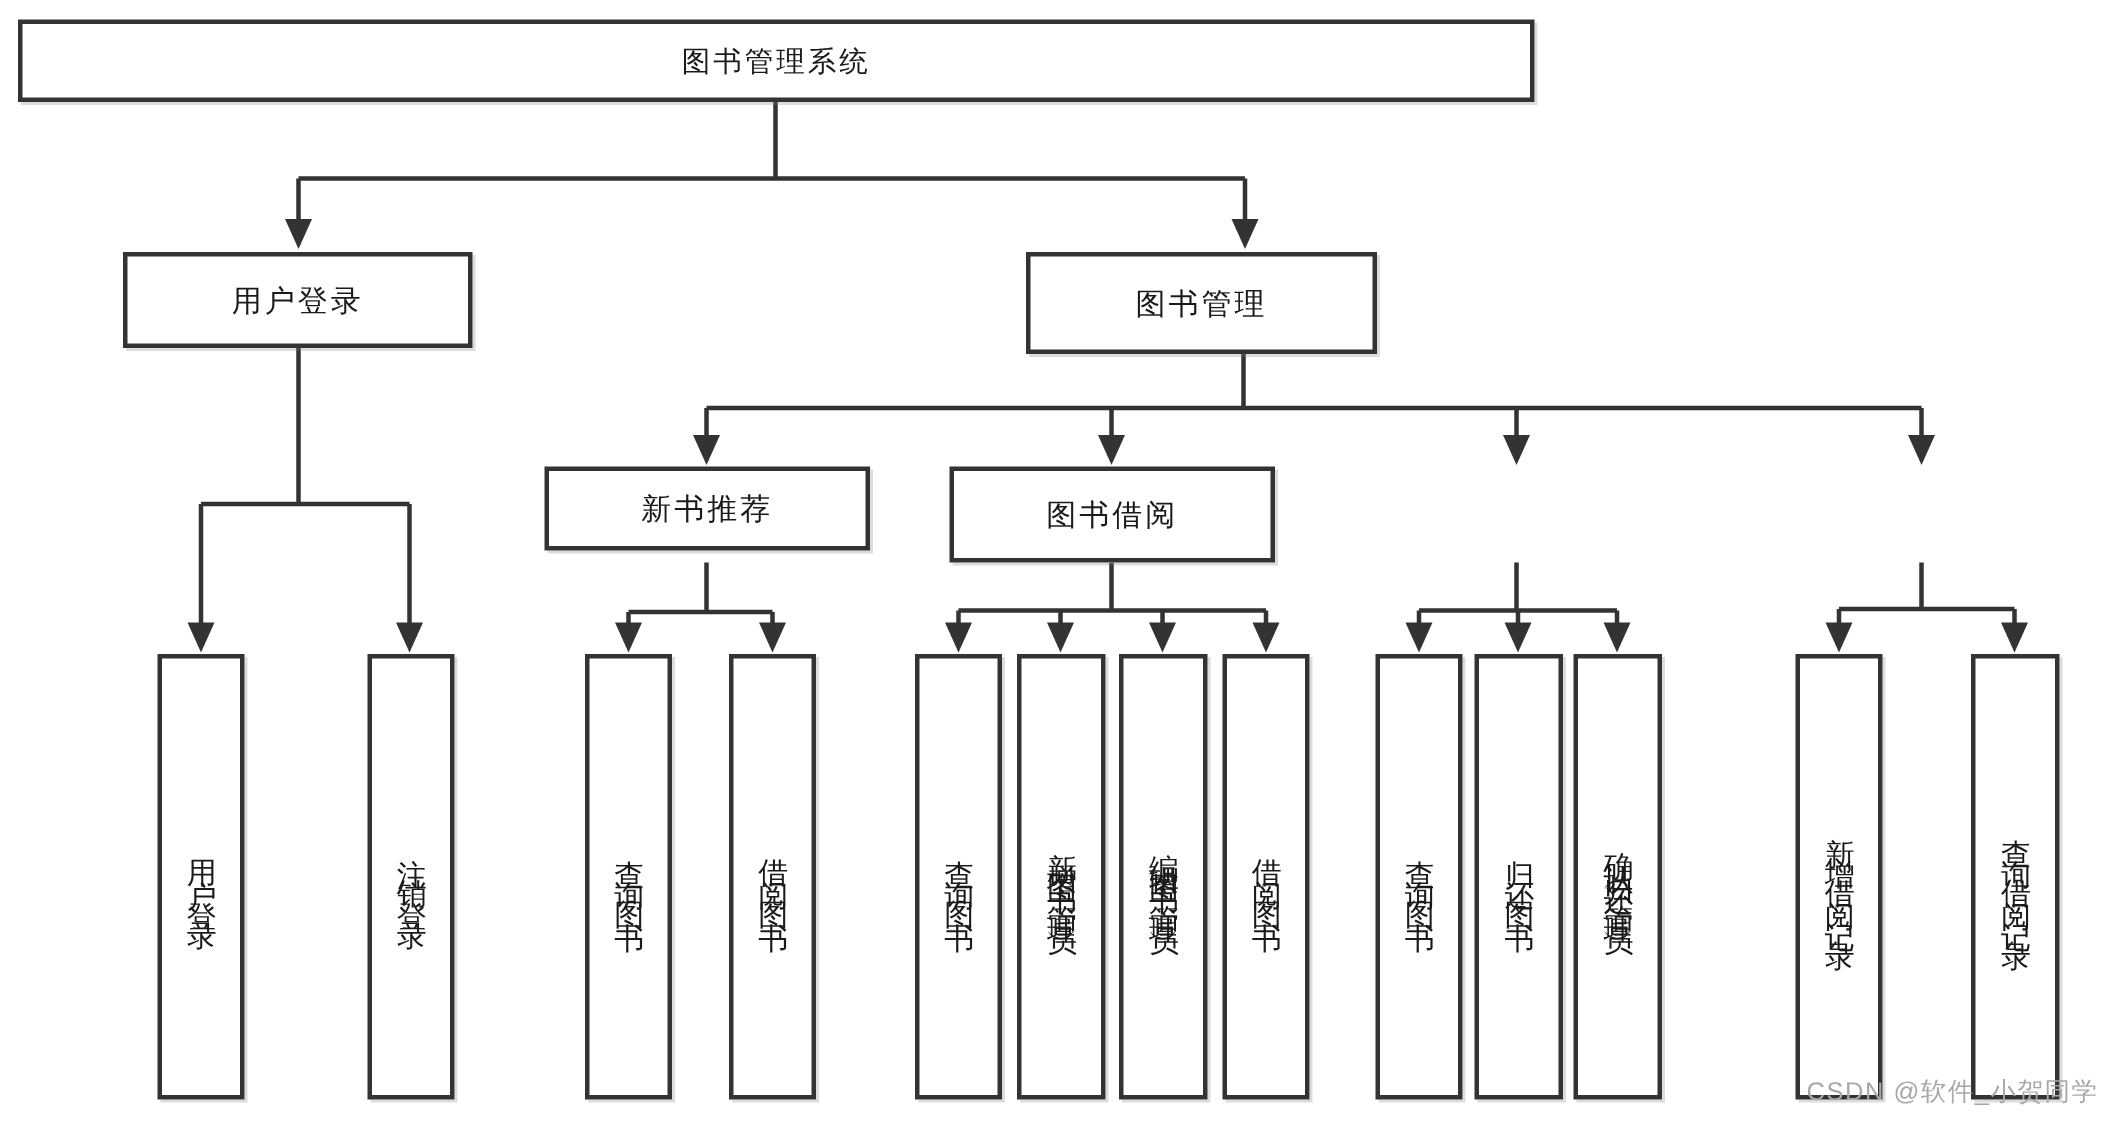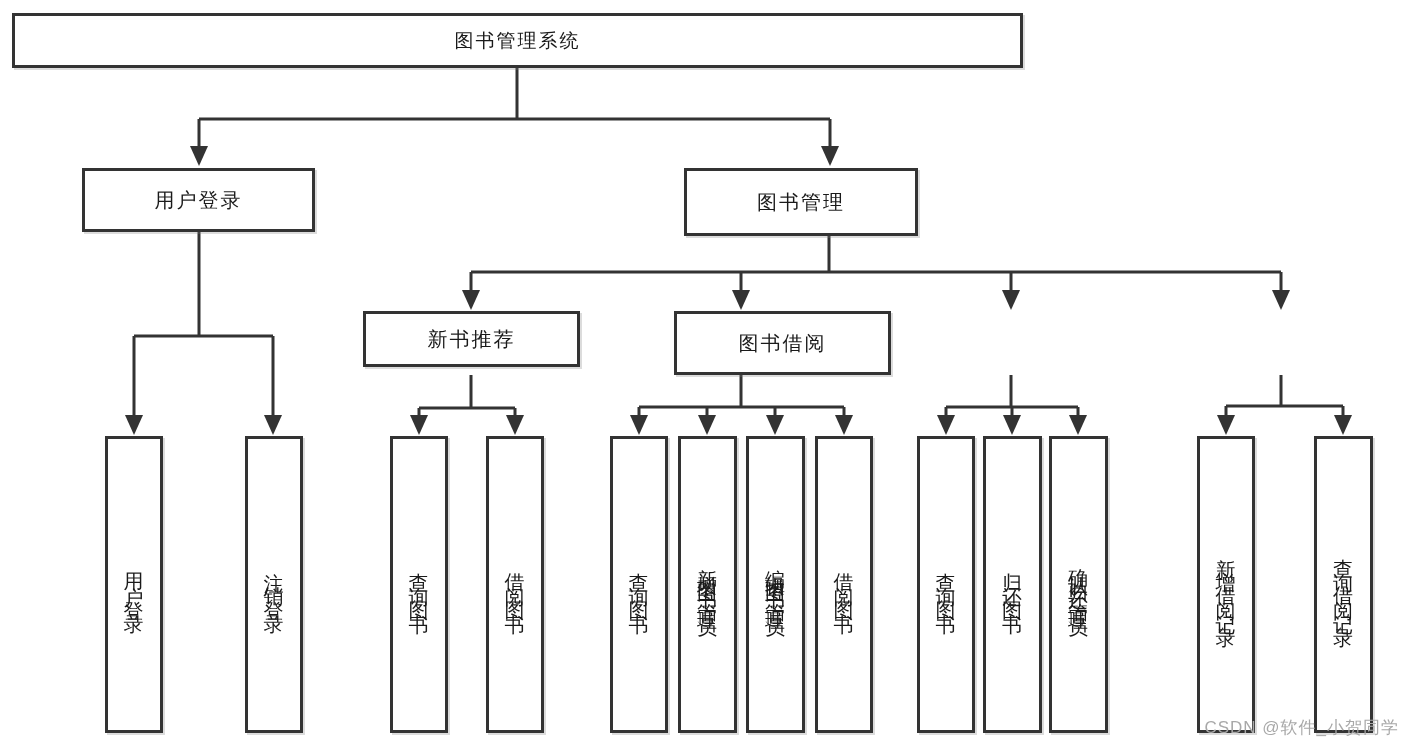--- a/index.html
+++ b/index.html
@@ -109,21 +109,21 @@
   <div class="node hnode" style="left:82px; top:168px; width:233px; height:64px;">
     <span>用户登录</span>
   </div>
   <div class="node hnode" style="left:684px; top:168px; width:234px; height:68px;">
     <span>图书管理</span>
   </div>
 
   <div class="node hnode" style="left:363px; top:311px; width:217px; height:56px;">
     <span>新书推荐</span>
   </div>
-  <div class="node hnode" style="left:633px; top:311px; width:217px; height:64px;margin-left:41px;">
+  <div class="node hnode" style="left:633px; top:311px; width:217px; height:64px;">
     <span>图书借阅</span>
   </div>
 
   <div class="node leaf" style="left:105px; top:436px; width:58px; height:297px;">
     <span>用户登录</span>
   </div>
   <div class="node leaf" style="left:245px; top:436px; width:58px; height:297px;">
     <span>注销登录</span>
   </div>
 

